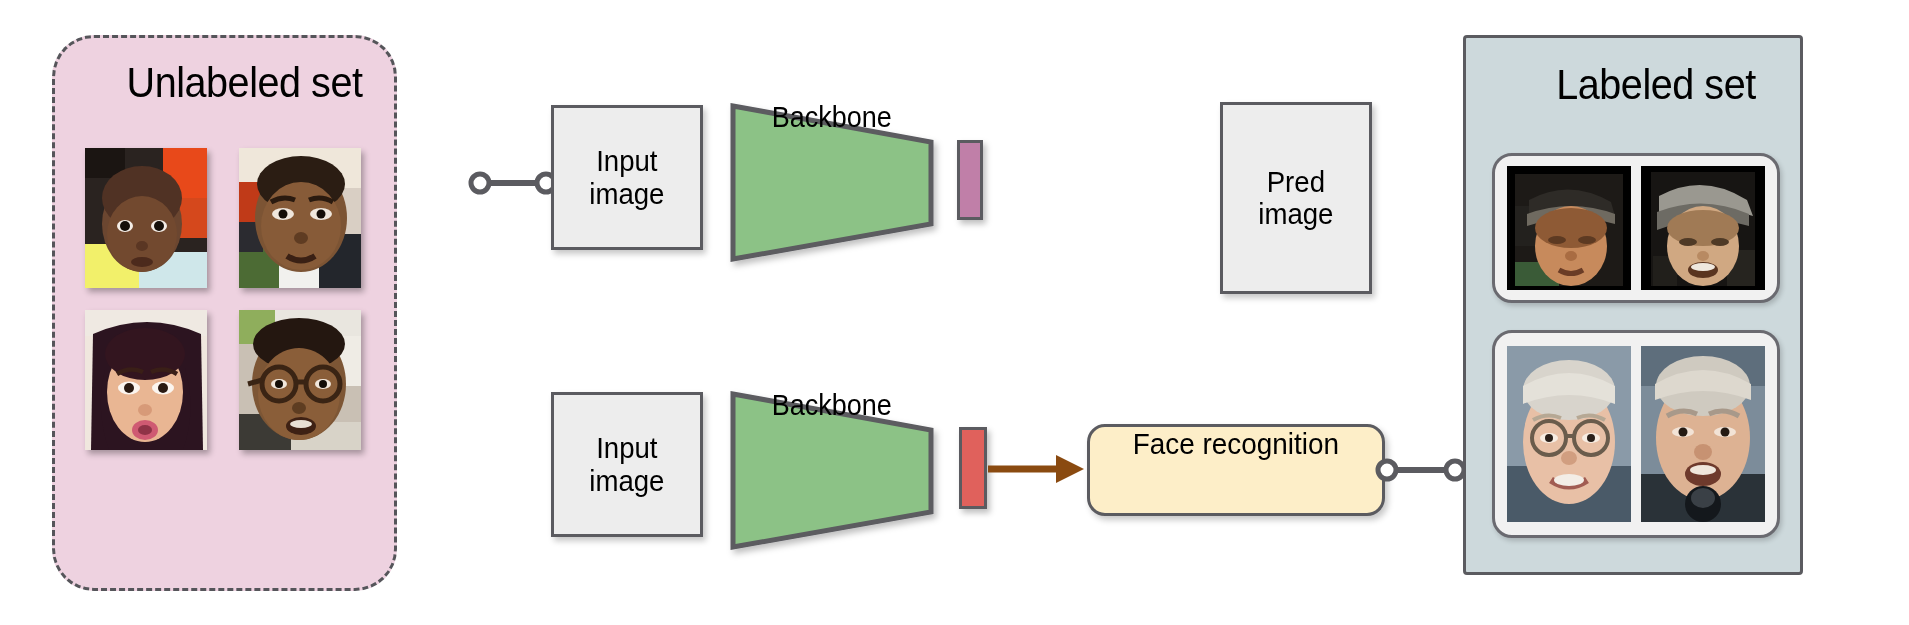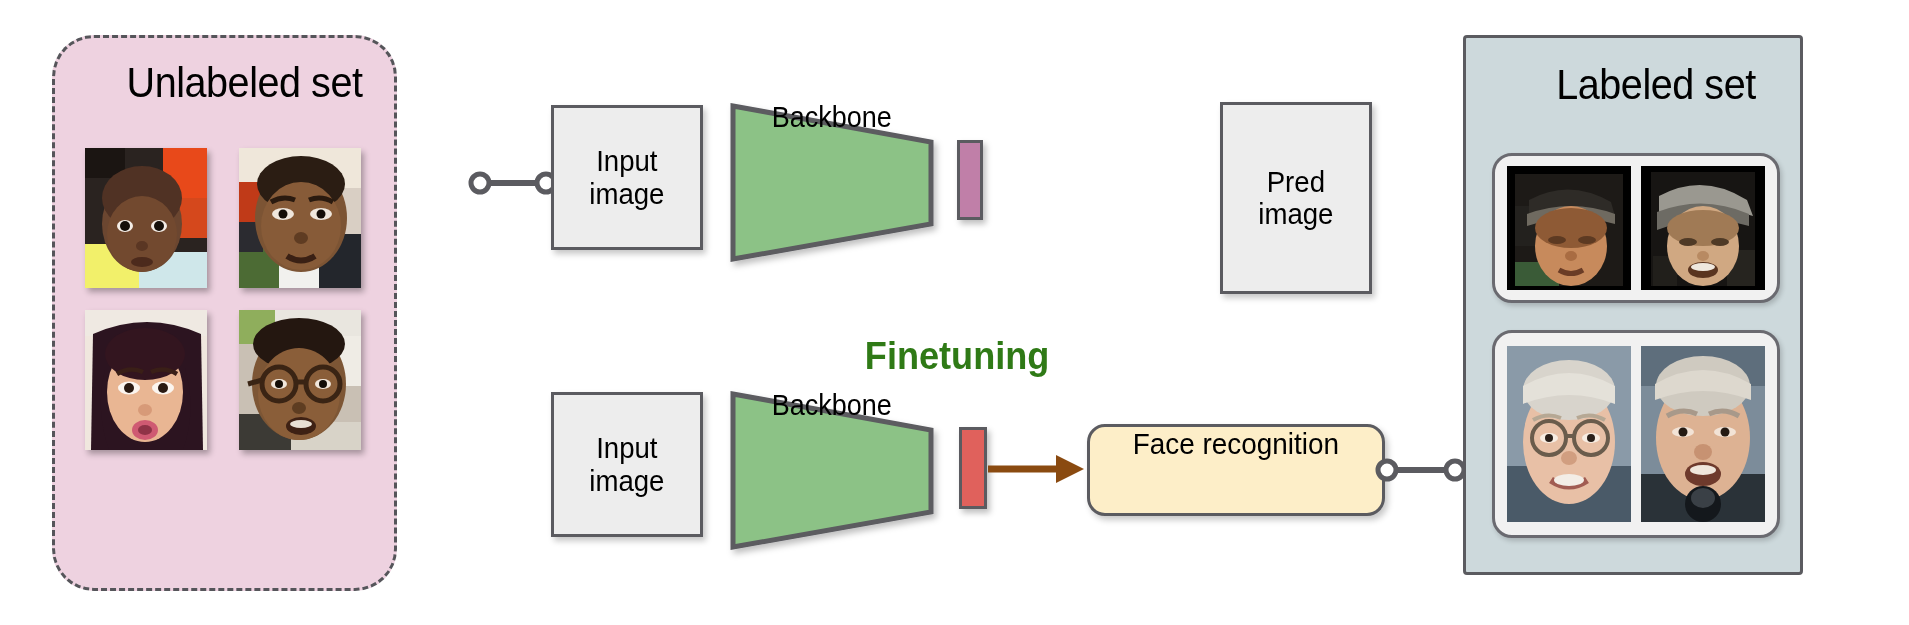--- a/index.html
+++ b/index.html
@@ -262,23 +262,20 @@
   <div class="bar" style="left:957px; top:140px; width:26px; height:80px; background:#c07fa8;"></div>
 
 
   <div class="io-box" style="left:1220px; top:102px; width:152px; height:192px;">
     <div>
       <span class="lbl">Pred</span>
       <span class="lbl">image</span>
     </div>
   </div>
 
-  <div class="stage-title" style="left:860px; top:335px; color:#2f7a16;">
-    <span>Finetuning</span>
-  </div>
 
   <div class="io-box" style="left:551px; top:392px; width:152px; height:145px;">
     <div>
       <span class="lbl">Input</span>
       <span class="lbl">image</span>
     </div>
   </div>
 
   <div class="trap" style="left:727px; top:388px; width:210px; height:165px;">
     <svg width="210" height="165" viewBox="0 0 210 165">

